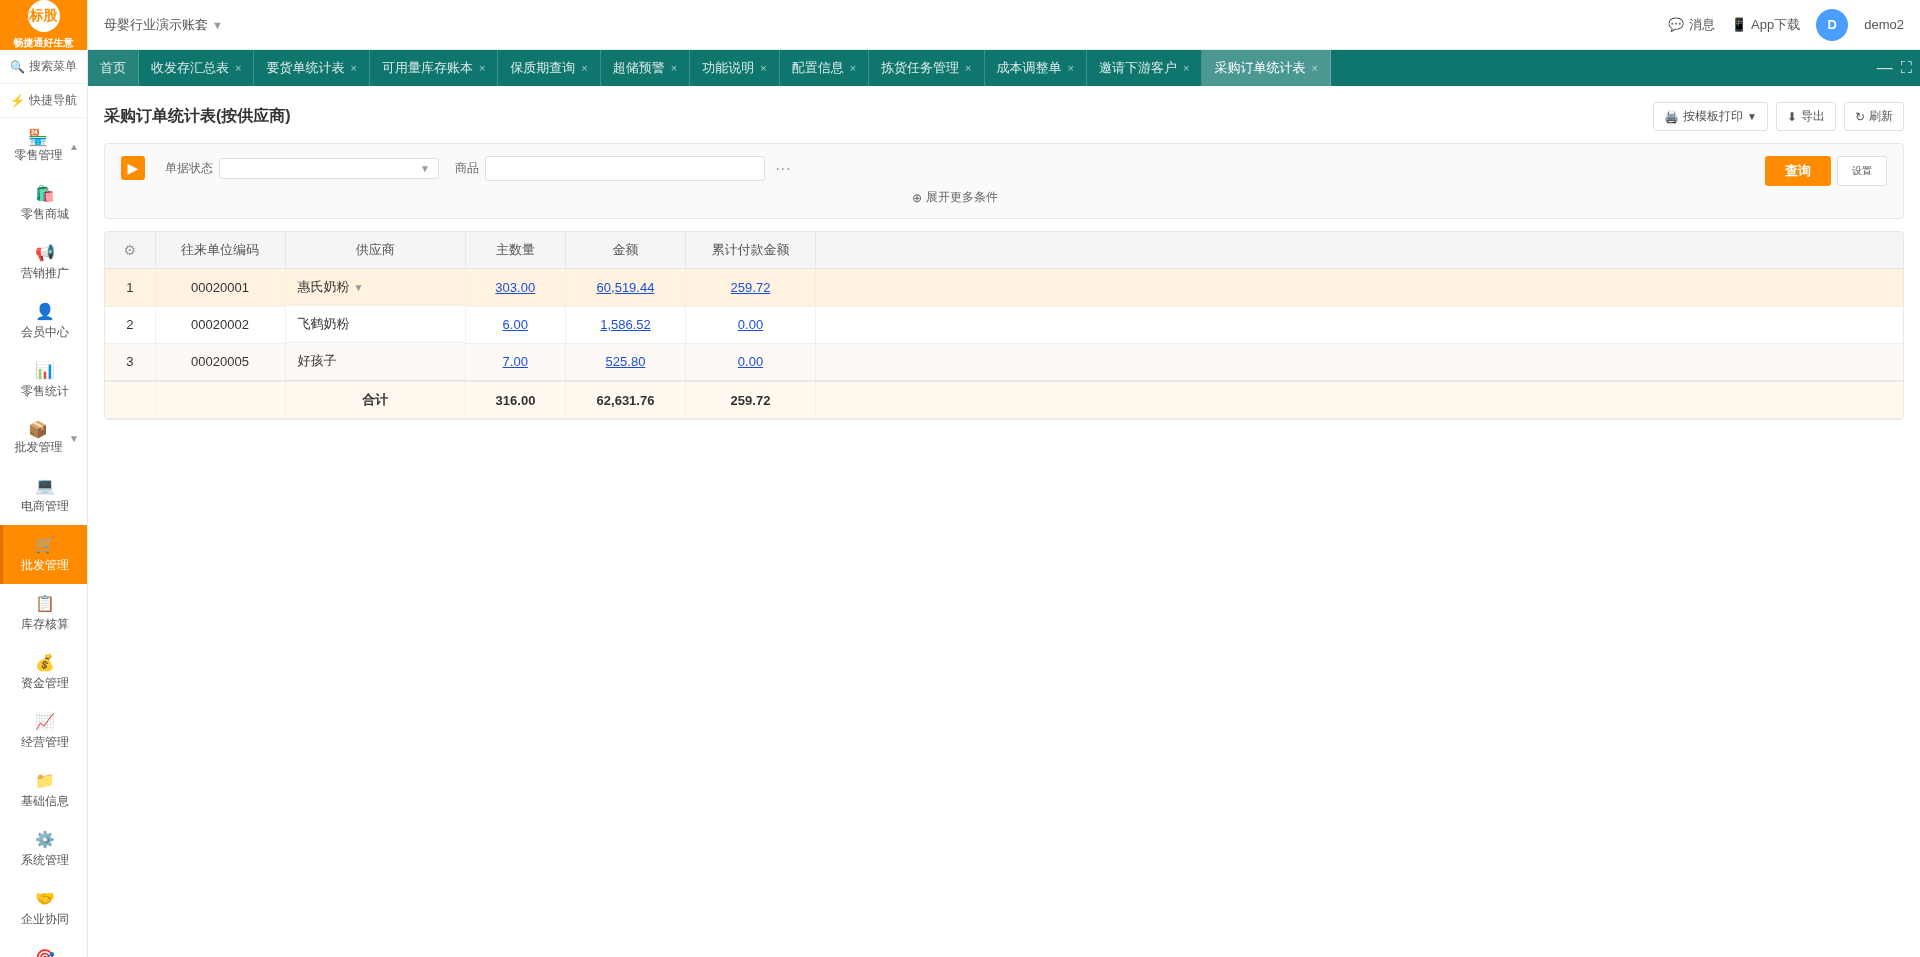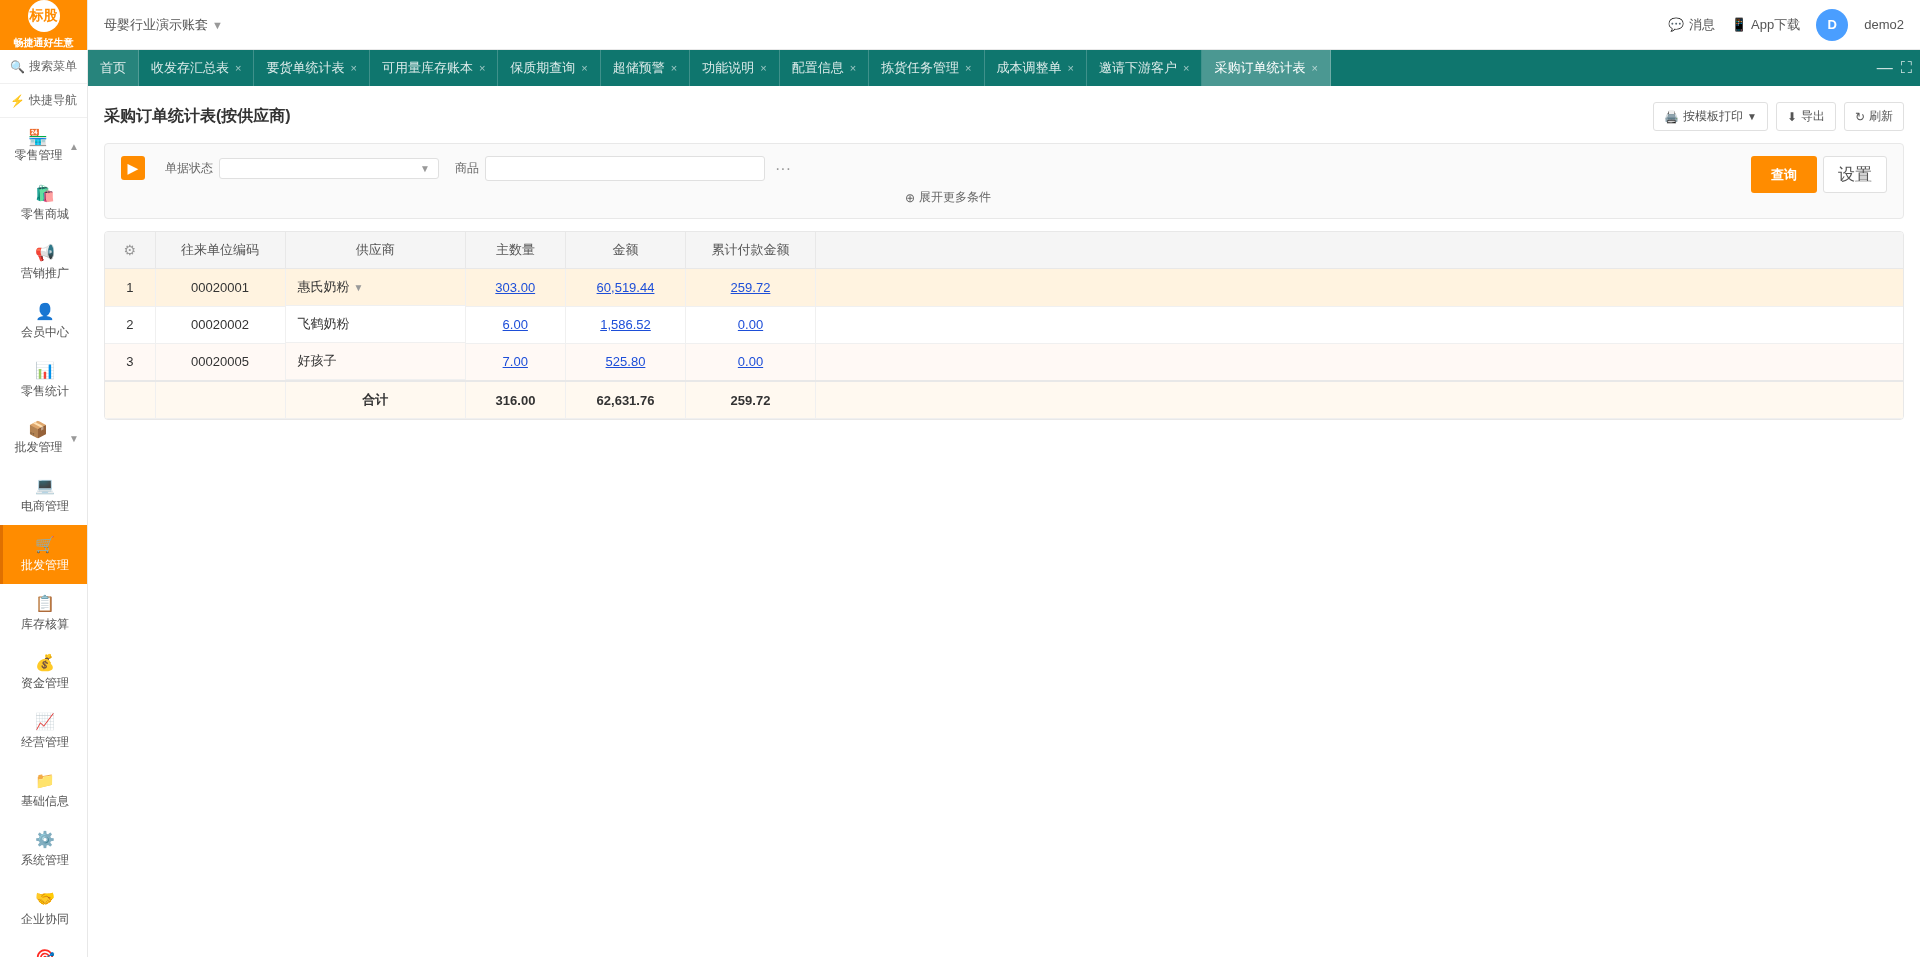--- a/index.html
+++ b/index.html
@@ -270,21 +270,21 @@
       font-size: 13px;
       cursor: pointer;
       font-weight: bold;
     }
     .btn-settings {
       background: white;
       color: #555;
       border: 1px solid #e0e0e0;
       padding: 6px 14px;
       border-radius: 3px;
-      font-size: 17px;
+      font-size: 10px;
       cursor: pointer;
     }
     .query-btns {
       display: flex; gap: 6px;
     }
 
     
     .table-container {
       border: 1px solid #e8e8e8;
       border-radius: 4px;

